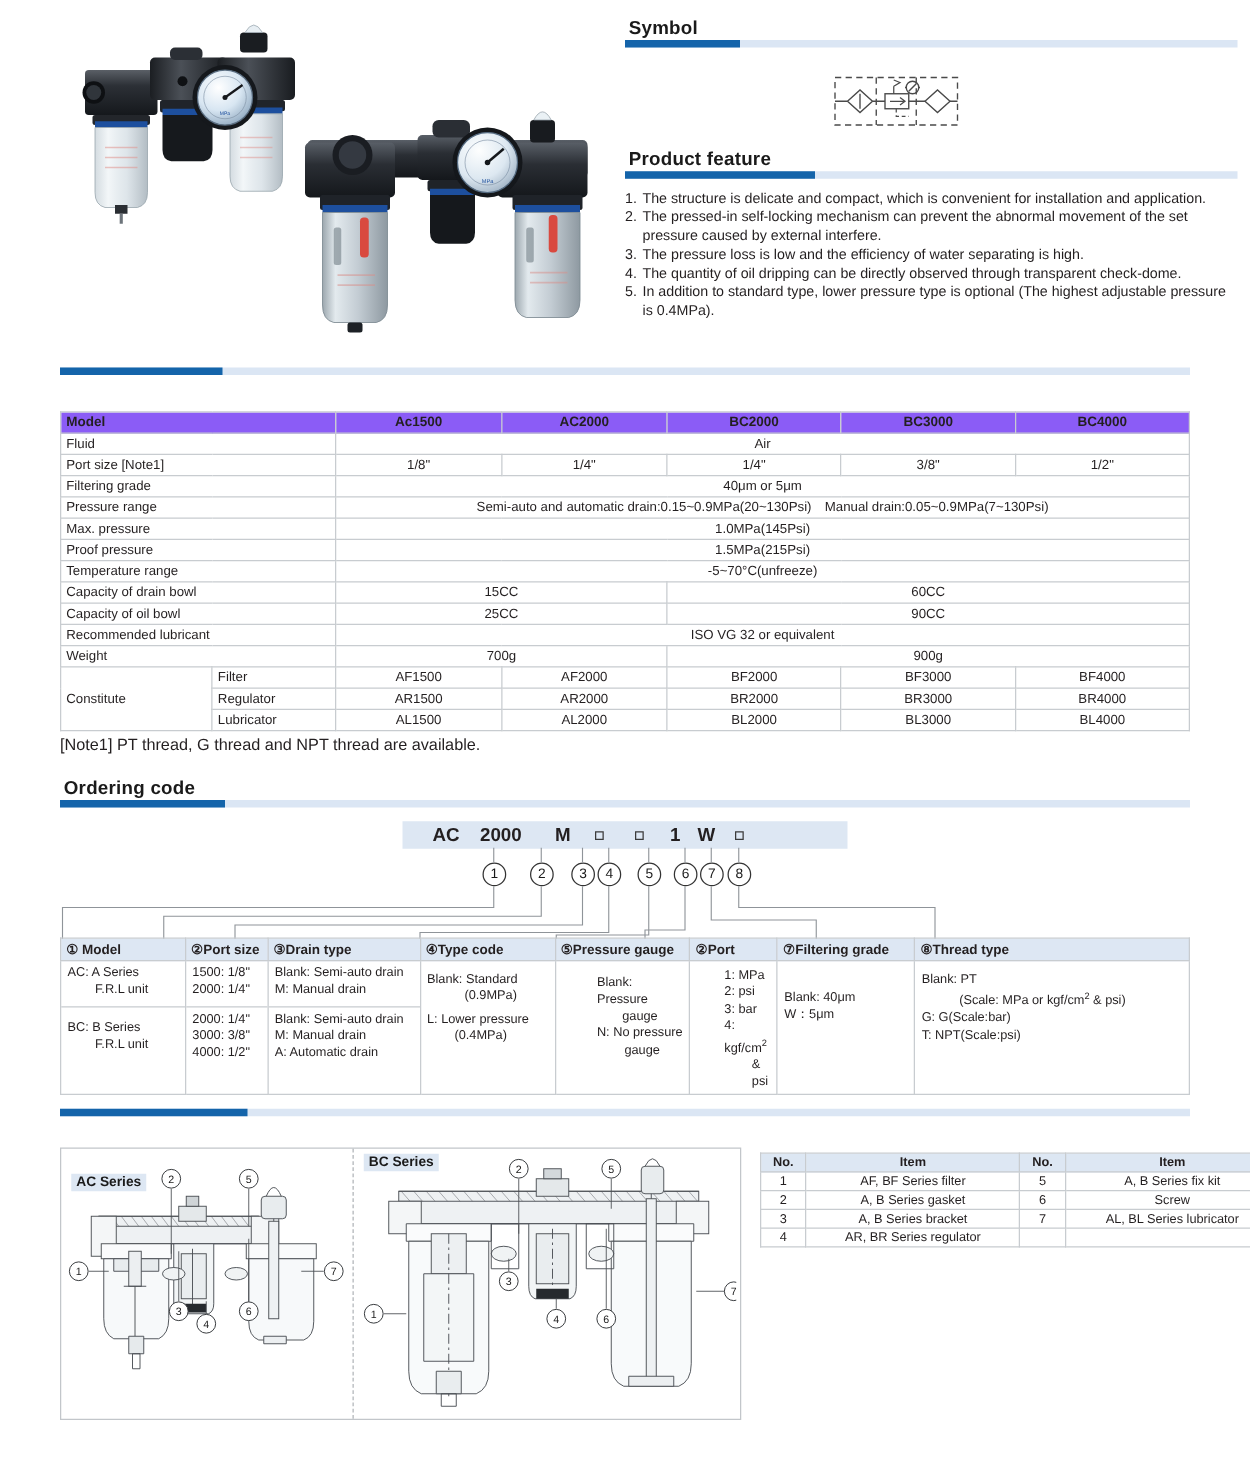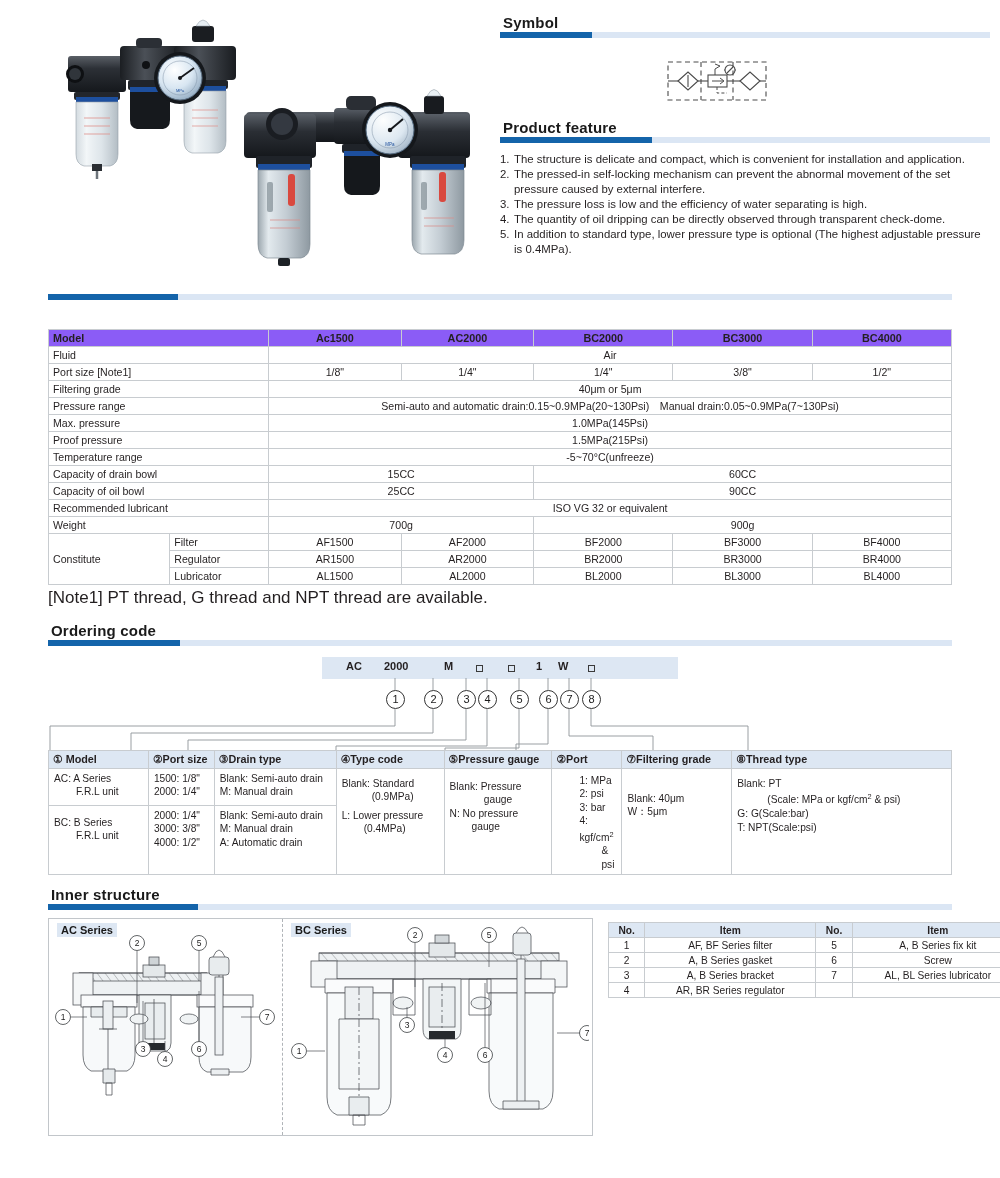--- a/index.html
+++ b/index.html
@@ -41,28 +41,28 @@
     font-size:10.6px;
   }
   .spec td, .spec th {
     border:1px solid #c8ccd0;
     padding:1px 4px; height:17px; text-align:center;
     font-weight:normal; color:#231f20;
   }
   .spec .hdr { background:#8b5cf6; font-weight:bold; font-size:10.8px; }
   .spec .lbl { text-align:left; padding-left:4px; }
   .spec tr { height:17px; }
-  .note { position:absolute; left:48px; top:588px; font-size:17px; }
+  .note { position:absolute; left:48px; top:588px; font-size:13px; }
 
   
   .oc-code {
     position:absolute; left:322px; top:657px; width:356px; height:22px;
     background:#dde7f3;
   }
-  .oc-tok { position:absolute; top:3px; font-size:11px; font-weight:bold; }
+  .oc-tok { position:absolute; top:3px; font-size:15px; font-weight:bold; }
   .oc-box { position:absolute; top:8px; width:7px; height:7px; border:1px solid #3a3a3a; }
 
   .circ {
     position:absolute; width:19px; height:19px; border:1px solid #333;
     border-radius:50%; font-size:11px; line-height:17px; text-align:center;
     background:#fff; color:#1a1a1a;
   }
 
   .ordtab {
     position:absolute; left:48px; top:750px; width:904px; font-size:10.2px;padding-left:28px;
@@ -502,21 +502,21 @@
     <td class="cell">
       <div style="padding-top:5px;">
         <div>Blank: Standard</div>
         <div class="ind2">(0.9MPa)</div>
         <div style="margin-top:5px;">L: Lower pressure</div>
         <div class="ind">(0.4MPa)</div>
       </div>
     </td>
 
     <td class="cell">
-      <div style="padding-top:8px;">
+      <div style="padding-top:8px;margin-left:28px;">
         <div>Blank: Pressure</div>
         <div style="text-align:center;">gauge</div>
         <div>N: No pressure</div>
         <div class="ind">gauge</div>
       </div>
     </td>
 
     <td class="cell">
       <div style="padding-top:2px;margin-left:22px;">
         <div>1: MPa</div>
@@ -540,21 +540,20 @@
         <div class="ind2">(Scale: MPa or  kgf/cm<sup>2</sup> &amp; psi)</div>
         <div>G: G(Scale:bar)</div>
         <div>T: NPT(Scale:psi)</div>
       </div>
     </td>
   </tr>
 </tbody>
   </table>
 
 <div class="sect" style="left:48px; top:886px; width:904px;">
-  <div class="sect-title">Inner structure</div>
   <div class="sect-rule" style="--accw:150px;"></div>
 </div>
 
 <div class="innerbox">
   <div class="divider"></div>
 
   <div style="position:absolute; left:2px; top:10px; width:228px; height:200px;">
   <svg width="228" height="200" viewBox="0 0 228 200">
     <g stroke="#4b4f54" fill="none" stroke-width="0.75">
 
@@ -684,21 +683,21 @@
       <text x="10" y="129">1</text>
           <text x="126" y="13">2</text>
       <text x="118" y="103">3</text>
           <text x="156" y="133">4</text>
       <text x="200" y="13">5</text>
           <text x="196" y="133">6</text>
       <text x="298" y="111">7</text>
     </g>
   </svg>
   </div>
-  <div class="slabel" style="left:8px; top:4px;text-align:right;">AC Series</div>
+  <div class="slabel" style="left:8px; top:20px;text-align:right;">AC Series</div>
   <div class="slabel" style="left:242px; top:4px;">BC Series</div>
 </div>
 
 <table class="parts">
   <colgroup>
       <col style="width:30px">
       <col style="width:142px">
       <col style="width:30px">
       <col style="width:142px">
     </colgroup>

